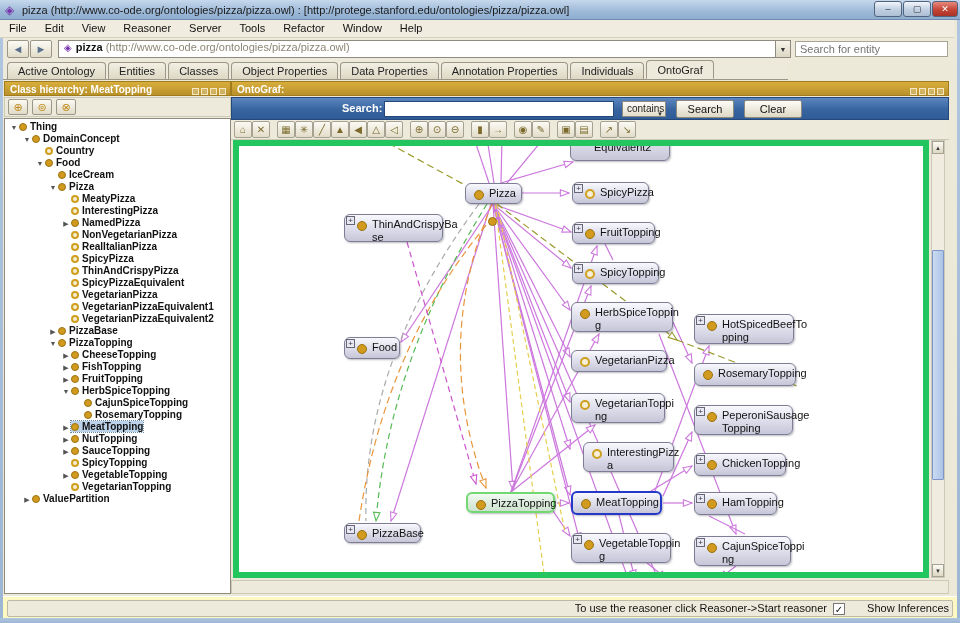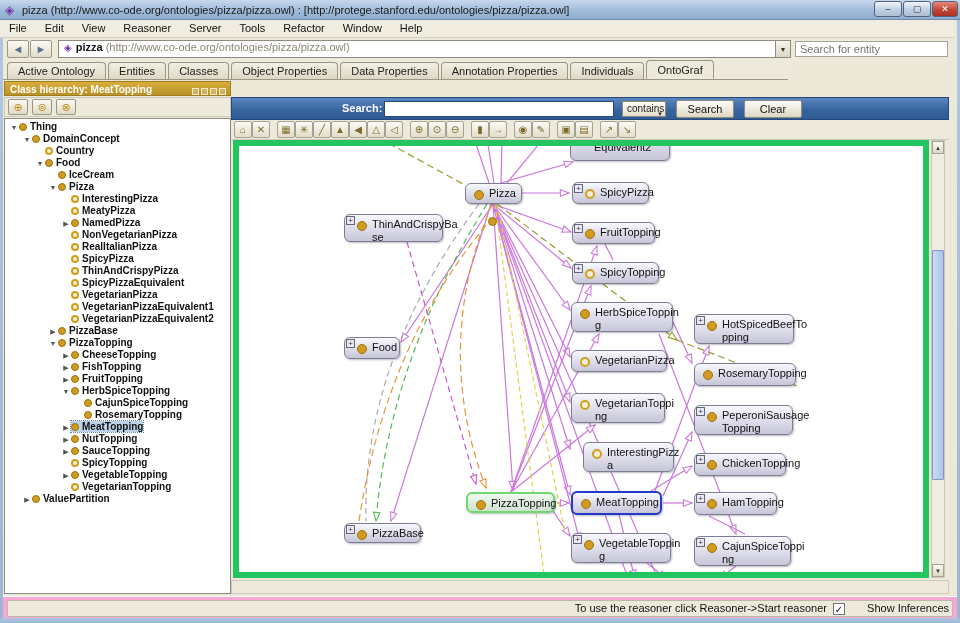--- a/index.html
+++ b/index.html
@@ -87,21 +87,21 @@
   .gnode.bblue { border:2px solid #2439c8; }
   .gnode.bgreen { border:2px solid #72d872; background:linear-gradient(#f2fbf2,#dcecdc 55%,#cfe2cf); }
   .jdot { position:absolute; width:9px; height:9px; border-radius:50%; background:#d29a1e; border:1px solid #9a7410; }
 
   .vscroll { position:absolute; left:928px; top:60px; width:14px; height:438px; background:#f0ede0; border:1px solid #cdc9b8; }
   .sarrbtn { position:absolute; left:0; width:12px; height:13px; background:linear-gradient(#fbfaf4,#ddd8c4); border:1px solid #a6a292; font-size:6px; text-align:center; line-height:12px; color:#333; }
   .sup { top:0; } .sdn { bottom:0; }
   .sthumb { position:absolute; left:0; top:109px; width:12px; height:230px; background:linear-gradient(90deg,#cadbf2,#aec4e6); border:1px solid #7e96c8; border-radius:1px; }
   .og-bottom { position:absolute; left:228px; top:500px; width:718px; height:14px; background:#eeeadb; border:1px solid #cdc9b8; }
 
-  .statusbar { position:absolute; left:3px; top:596px; width:954px; height:22px; background:#f9a8d4; border-top:1px solid #fff; }
+  .statusbar { position:absolute; left:3px; top:596px; width:954px; height:22px; background:#fef9c3; border-top:1px solid #fff; }
   .status-cell { position:absolute; left:4px; top:3px; width:946px; height:17px; border:1px solid #bdb9a8; border-radius:2px; background:#eeeadb; }
   .reasoner-hint { position:absolute; right:130px; top:5px; font-size:11px; color:#111; }
   .cbx { position:absolute; right:112px; top:6px; width:12px; height:12px; border:1px solid #777; background:#fff; font-size:10px; line-height:11px; text-align:center; color:#111; }
   .cbx-label { position:absolute; right:8px; top:5px; font-size:11px; color:#111; }
 </style>
 </head>
 <body>
 
 <div class="titlebar">
   <span class="title-icon">◈</span>
@@ -144,22 +144,22 @@
     <span class="hdr-icons"><span class="hic"></span><span class="hic"></span><span class="hic"></span><span class="hic"></span></span>
   </div>
   <div class="hier-tools" id="hier-tools"><span class="tbtn">⊕</span><span class="tbtn">⊚</span><span class="tbtn">⊗</span></div>
   <div class="tree" id="tree">
       <div class="trow" style="padding-left: 4px;"><span class="texp">▼</span><span class="tdot solid"></span><span>Thing</span></div>
       <div class="trow" style="padding-left: 17px;"><span class="texp">▼</span><span class="tdot solid"></span><span>DomainConcept</span></div>
       <div class="trow" style="padding-left: 30px;"><span class="texp"></span><span class="tdot equiv"></span><span>Country</span></div>
       <div class="trow" style="padding-left: 30px;"><span class="texp">▼</span><span class="tdot solid"></span><span>Food</span></div>
       <div class="trow" style="padding-left: 43px;"><span class="texp"></span><span class="tdot solid"></span><span>IceCream</span></div>
       <div class="trow" style="padding-left: 43px;"><span class="texp">▼</span><span class="tdot solid"></span><span>Pizza</span></div>
+      <div class="trow" style="padding-left: 56px;"><span class="texp"></span><span class="tdot equiv"></span><span>MeatyPizza</span></div>
       <div class="trow" style="padding-left: 56px;"><span class="texp"></span><span class="tdot equiv"></span><span>InterestingPizza</span></div>
-      <div class="trow" style="padding-left: 56px;"><span class="texp"></span><span class="tdot equiv"></span><span>MeatyPizza</span></div>
       <div class="trow" style="padding-left: 56px;"><span class="texp">▶</span><span class="tdot solid"></span><span>NamedPizza</span></div>
       <div class="trow" style="padding-left: 56px;"><span class="texp"></span><span class="tdot equiv"></span><span>NonVegetarianPizza</span></div>
       <div class="trow" style="padding-left: 56px;"><span class="texp"></span><span class="tdot equiv"></span><span>RealItalianPizza</span></div>
       <div class="trow" style="padding-left: 56px;"><span class="texp"></span><span class="tdot equiv"></span><span>SpicyPizza</span></div>
       <div class="trow" style="padding-left: 56px;"><span class="texp"></span><span class="tdot equiv"></span><span>ThinAndCrispyPizza</span></div>
       <div class="trow" style="padding-left: 56px;"><span class="texp"></span><span class="tdot equiv"></span><span>SpicyPizzaEquivalent</span></div>
       <div class="trow" style="padding-left: 56px;"><span class="texp"></span><span class="tdot equiv"></span><span>VegetarianPizza</span></div>
       <div class="trow" style="padding-left: 56px;"><span class="texp"></span><span class="tdot equiv"></span><span>VegetarianPizzaEquivalent1</span></div>
       <div class="trow" style="padding-left: 56px;"><span class="texp"></span><span class="tdot equiv"></span><span>VegetarianPizzaEquivalent2</span></div>
       <div class="trow" style="padding-left: 43px;"><span class="texp">▶</span><span class="tdot solid"></span><span>PizzaBase</span></div>
@@ -172,20 +172,24 @@
       <div class="trow" style="padding-left: 69px;"><span class="texp"></span><span class="tdot solid"></span><span>RosemaryTopping</span></div>
       <div class="trow" style="padding-left: 56px;"><span class="texp">▶</span><span class="tsel"><span class="tdot solid"></span><span>MeatTopping</span></span></div>
       <div class="trow" style="padding-left: 56px;"><span class="texp">▶</span><span class="tdot solid"></span><span>NutTopping</span></div>
       <div class="trow" style="padding-left: 56px;"><span class="texp">▶</span><span class="tdot solid"></span><span>SauceTopping</span></div>
       <div class="trow" style="padding-left: 56px;"><span class="texp"></span><span class="tdot equiv"></span><span>SpicyTopping</span></div>
       <div class="trow" style="padding-left: 56px;"><span class="texp">▶</span><span class="tdot solid"></span><span>VegetableTopping</span></div>
       <div class="trow" style="padding-left: 56px;"><span class="texp"></span><span class="tdot equiv"></span><span>VegetarianTopping</span></div>
       <div class="trow" style="padding-left: 17px;"><span class="texp">▶</span><span class="tdot solid"></span><span>ValuePartition</span></div>
     </div>
 
+  <div class="panel-hdr og-hdr">
+    <span>OntoGraf:</span>
+    <span class="hdr-icons"><span class="hic"></span><span class="hic"></span><span class="hic"></span><span class="hic"></span></span>
+  </div>
 
   <div class="og-search">
     <label>Search:</label>
     <input class="og-input" value="" style="">
     <div class="og-select"><span>contains</span><span class="sarr">▼</span></div>
     <div class="og-btn btn-search">Search</div>
     <div class="og-btn btn-clear">Clear</div>
   </div>
 
   <div class="og-icons" id="og-icons"><span class="oibtn">⌂</span><span class="oibtn">✕</span><span class="oigap"></span><span class="oibtn">▦</span><span class="oibtn">✳</span><span class="oibtn">╱</span><span class="oibtn">▲</span><span class="oibtn">◀</span><span class="oibtn">△</span><span class="oibtn">◁</span><span class="oigap"></span><span class="oibtn">⊕</span><span class="oibtn">⊙</span><span class="oibtn">⊖</span><span class="oigap"></span><span class="oibtn">▮</span><span class="oibtn">→</span><span class="oigap"></span><span class="oibtn">◉</span><span class="oibtn">✎</span><span class="oigap"></span><span class="oibtn">▣</span><span class="oibtn">▤</span><span class="oigap"></span><span class="oibtn">↗</span><span class="oibtn">↘</span></div>

